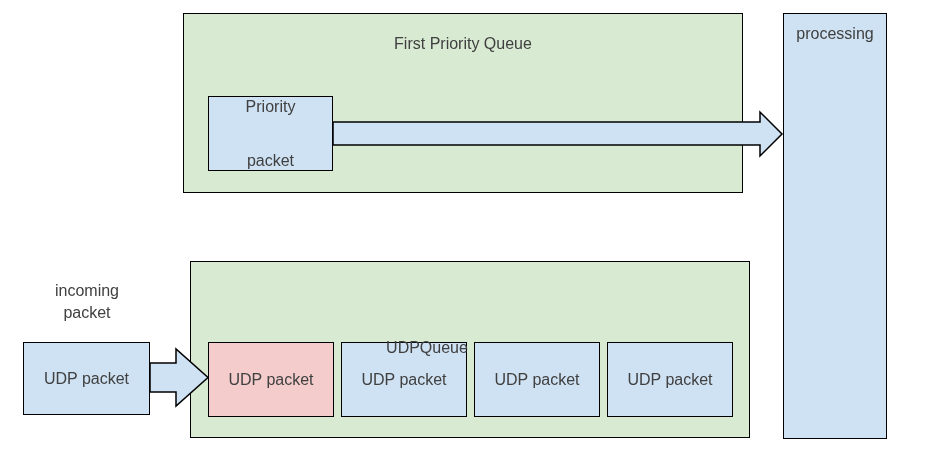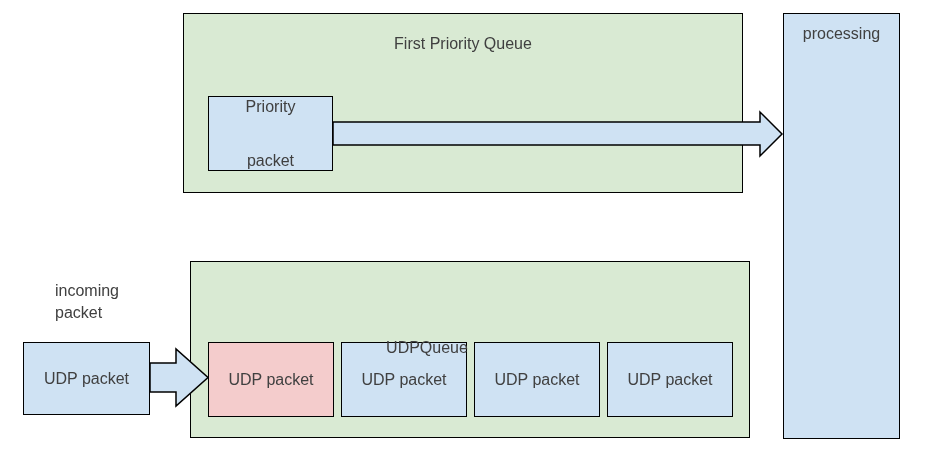--- a/index.html
+++ b/index.html
@@ -31,21 +31,21 @@
   .queue-title{
     position:absolute;
     transform:translateX(-50%);
     white-space:nowrap;
     font-size:16px;
     z-index:4;
   }
   .caption{
     position:absolute;
     transform:translateX(-50%);
-    text-align:left;
+    text-align:center;
     font-size:16px;
     line-height:22px;
     z-index:4;
   }
   .proc-label{
     display:block;
     text-align:center;
     padding-top:11px;
     font-size:16px;
   }
@@ -70,21 +70,21 @@
   <svg id="arrows" width="935" height="466" viewBox="0 0 935 466">
     <polygon points="333,122 760,122 760,112 782,134 760,156 760,145 333,145" fill="#cfe2f3" stroke="#000000" stroke-width="1.5"></polygon>
     <polygon points="150,363 176,363 176,349 208,377.5 176,406 176,392 150,392" fill="#cfe2f3" stroke="#000000" stroke-width="1.5"></polygon>
   </svg>
 
   <div class="box blue-box packet packet-col" style="left:208px;top:96px;width:125px;height:75px;gap:33px;">
     <span>Priority</span>
     <span>packet</span>
   </div>
 
-  <div class="box blue-box" style="left:783px;top:13px;width:117px;height:426px;">
+  <div class="box blue-box" style="left:783px;top:13px;width:104px;height:426px;">
     <span class="proc-label">processing</span>
   </div>
 
   <div class="caption" style="left:87px;top:280px;">
     <div>incoming</div>
     <div>packet</div>
   </div>
 
   <div class="box blue-box packet" style="left:23px;top:342px;width:127px;height:73px;">
     <span>UDP packet</span>

